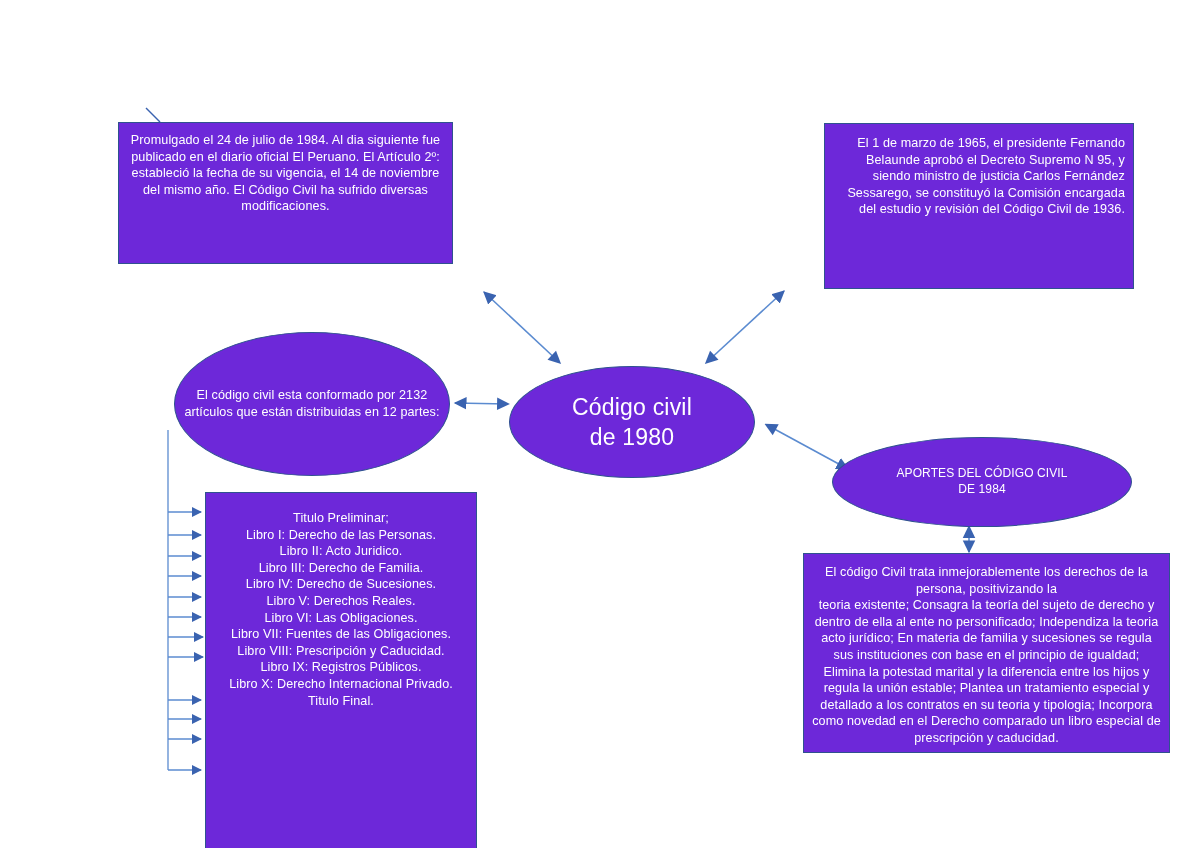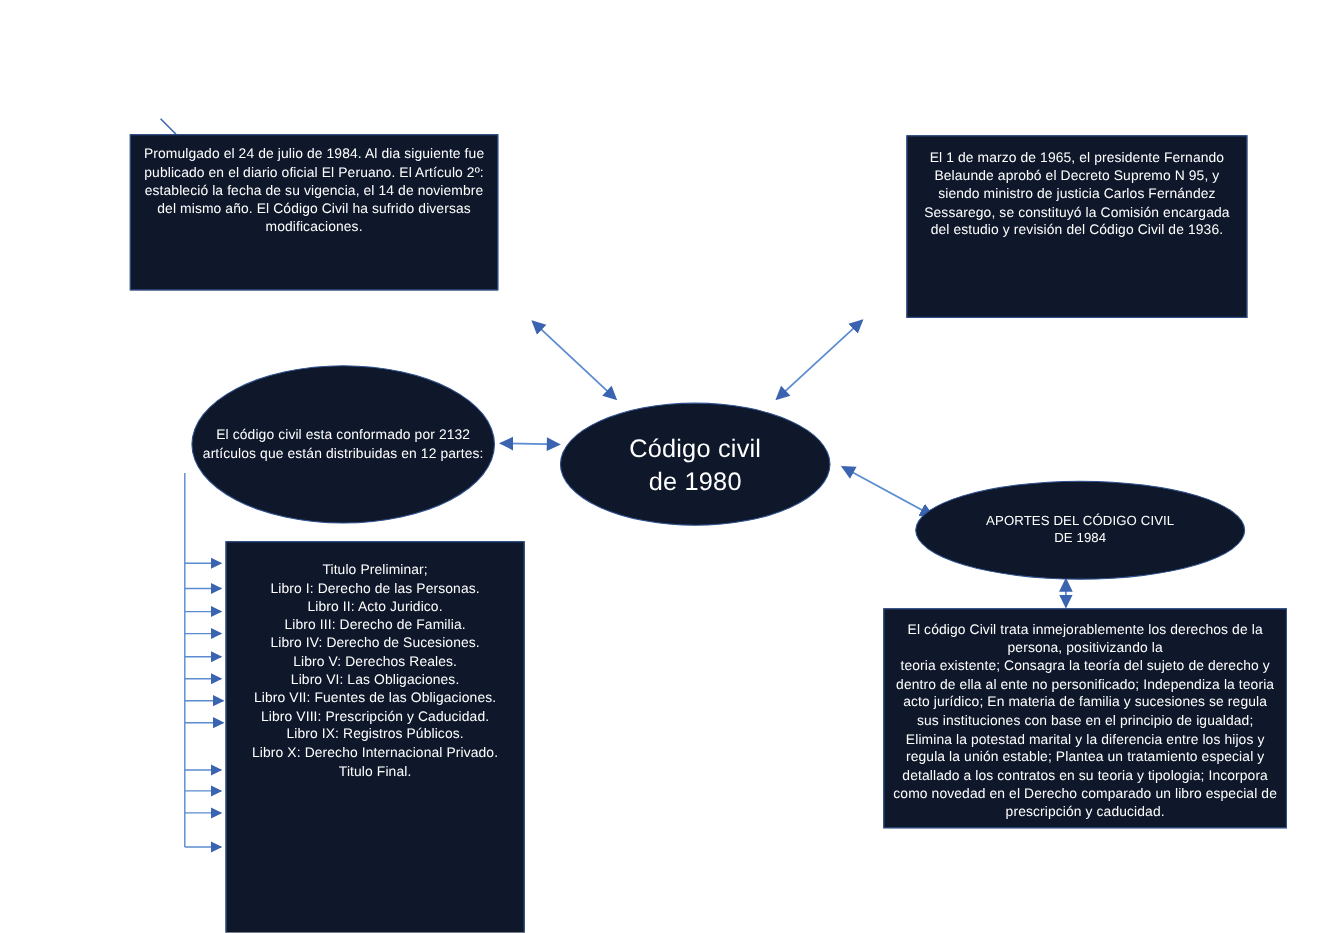--- a/index.html
+++ b/index.html
@@ -23,21 +23,21 @@
     left: 0;
     top: 0;
     width: 1200px;
     height: 848px;
     pointer-events: none;
   }
 
   .node {
     position: absolute;
     box-sizing: border-box;
-    background: #0f172a;
+    background: #6d28d9;
     border: 1.5px solid #2F528F;
     color: #ffffff;
     display: flex;
     align-items: center;
     justify-content: center;
     text-align: center;
     line-height: 1.32;
     letter-spacing: 0.1px;
   }
   .node.box {
@@ -58,20 +58,21 @@
     left: 118px; top: 122px; width: 335px; height: 142px;
     font-size: 12.6px;
     align-items: flex-start;
   }
   #node-promulgacion .txt { padding-top: 9px; }
 
   #node-comision {
     left: 824px; top: 123px; width: 310px; height: 166px;
     font-size: 12.6px;
     align-items: flex-start;
+    text-align: right;
   }
   #node-comision .txt { padding-top: 11px; }
 
   #node-conformado {
     left: 174px; top: 332px; width: 276px; height: 144px;
     font-size: 12.6px;
   }
 
   #node-codigo-civil {
     left: 509px; top: 366px; width: 246px; height: 112px;

